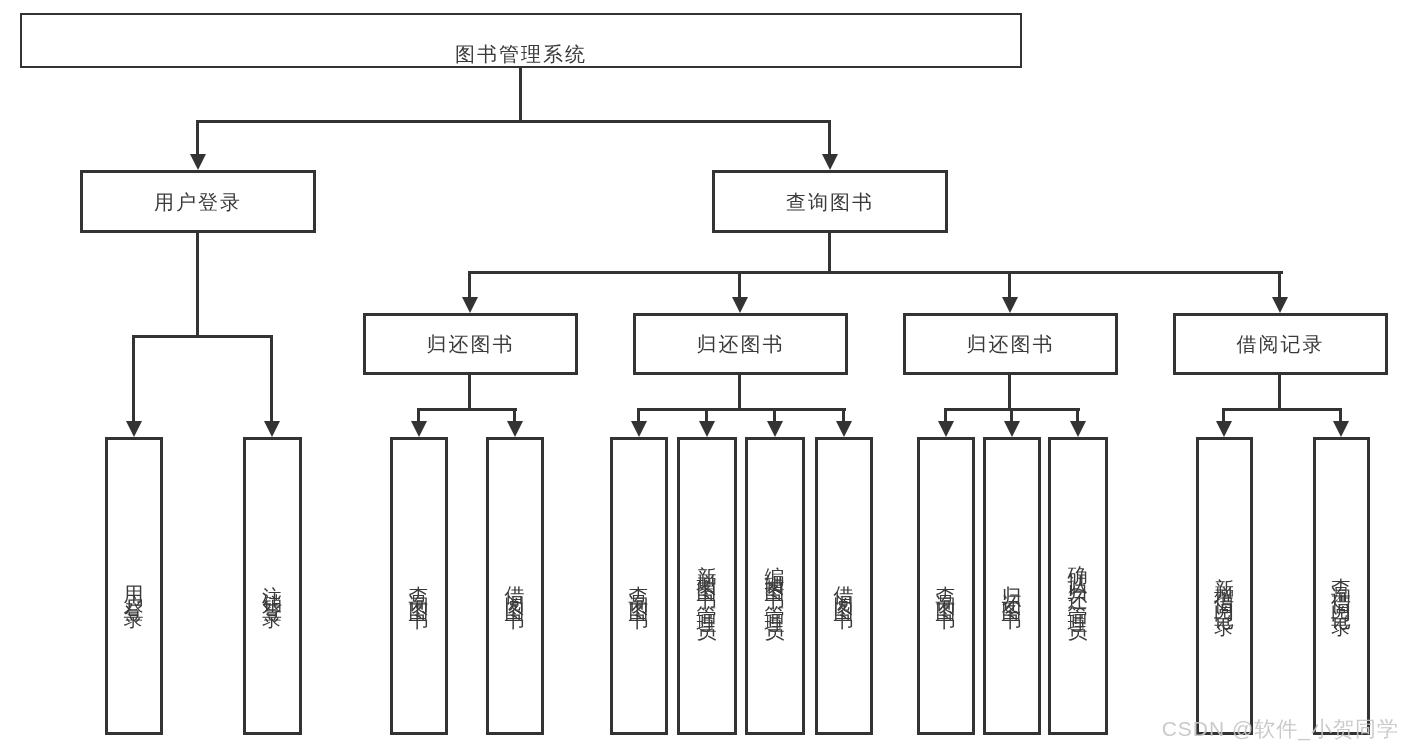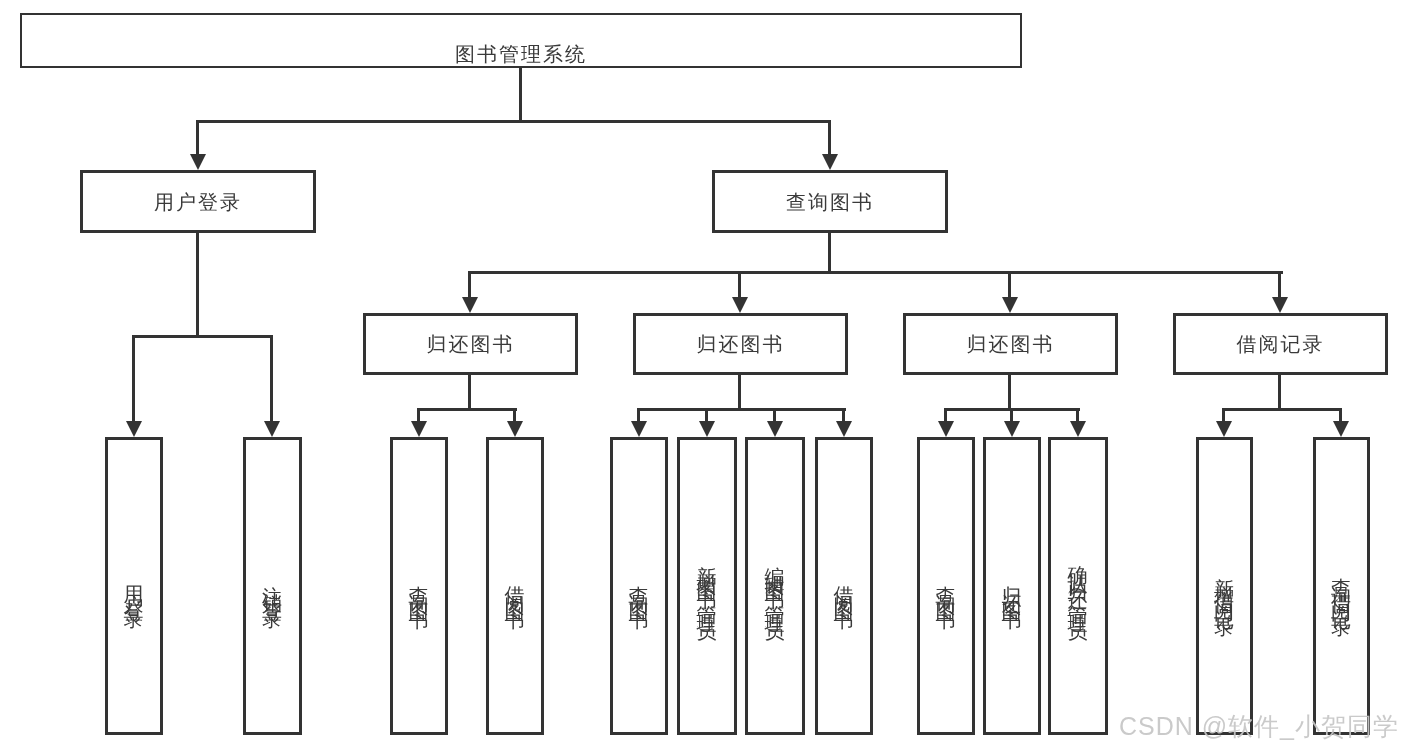--- a/index.html
+++ b/index.html
@@ -25,21 +25,21 @@
     letter-spacing:8px; line-height:1; font-size:20px;
   }
   .vline, .hline { position:absolute; background:var(--line,#333333); z-index:1; }
   .arr {
     position:absolute; width:0; height:0; z-index:1;
     border-left:8px solid transparent; border-right:8px solid transparent;
     border-top:16px solid var(--line,#333333);
   }
   .watermark {
     position:absolute; right:6px; bottom:4px; z-index:6;
-    font-size:25px; letter-spacing:1px;
+    font-size:21px; letter-spacing:1px;
     color:var(--watermark,#c6c6c6); opacity:.92;
   }
 </style>
 </head>
 <body>
 
 <div class="canvas">
 
   <div class="box root" style="left:20px;top:13px;width:1002px;height:55px;">
     <span class="lbl">图书管理系统</span>

